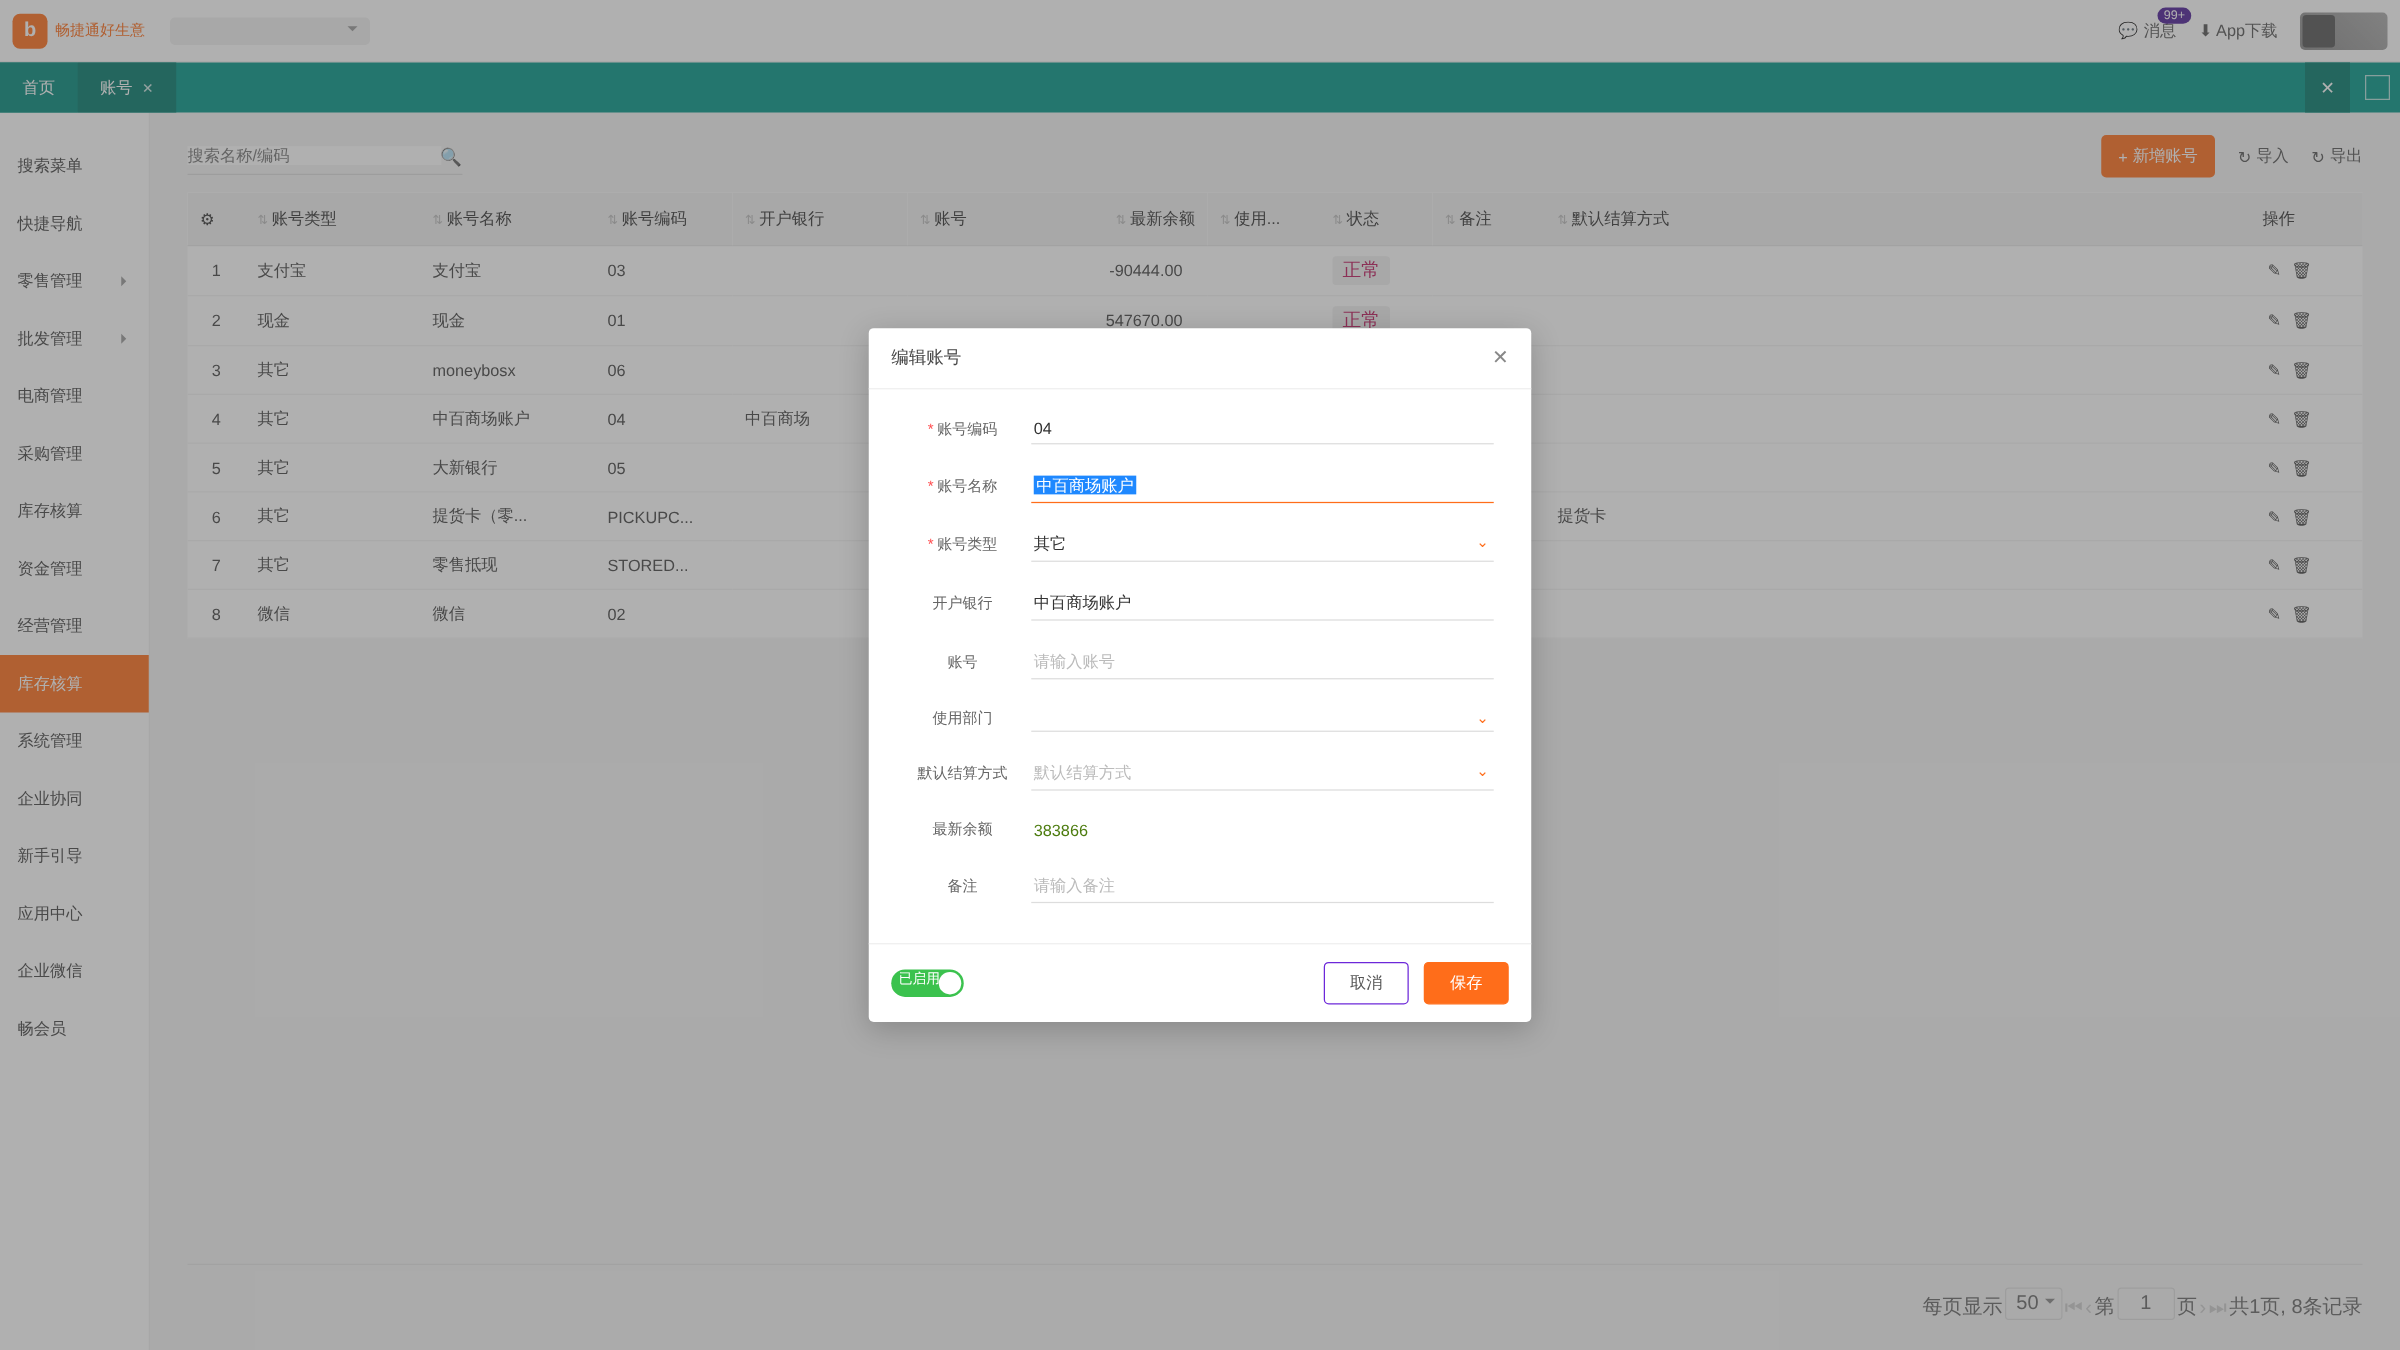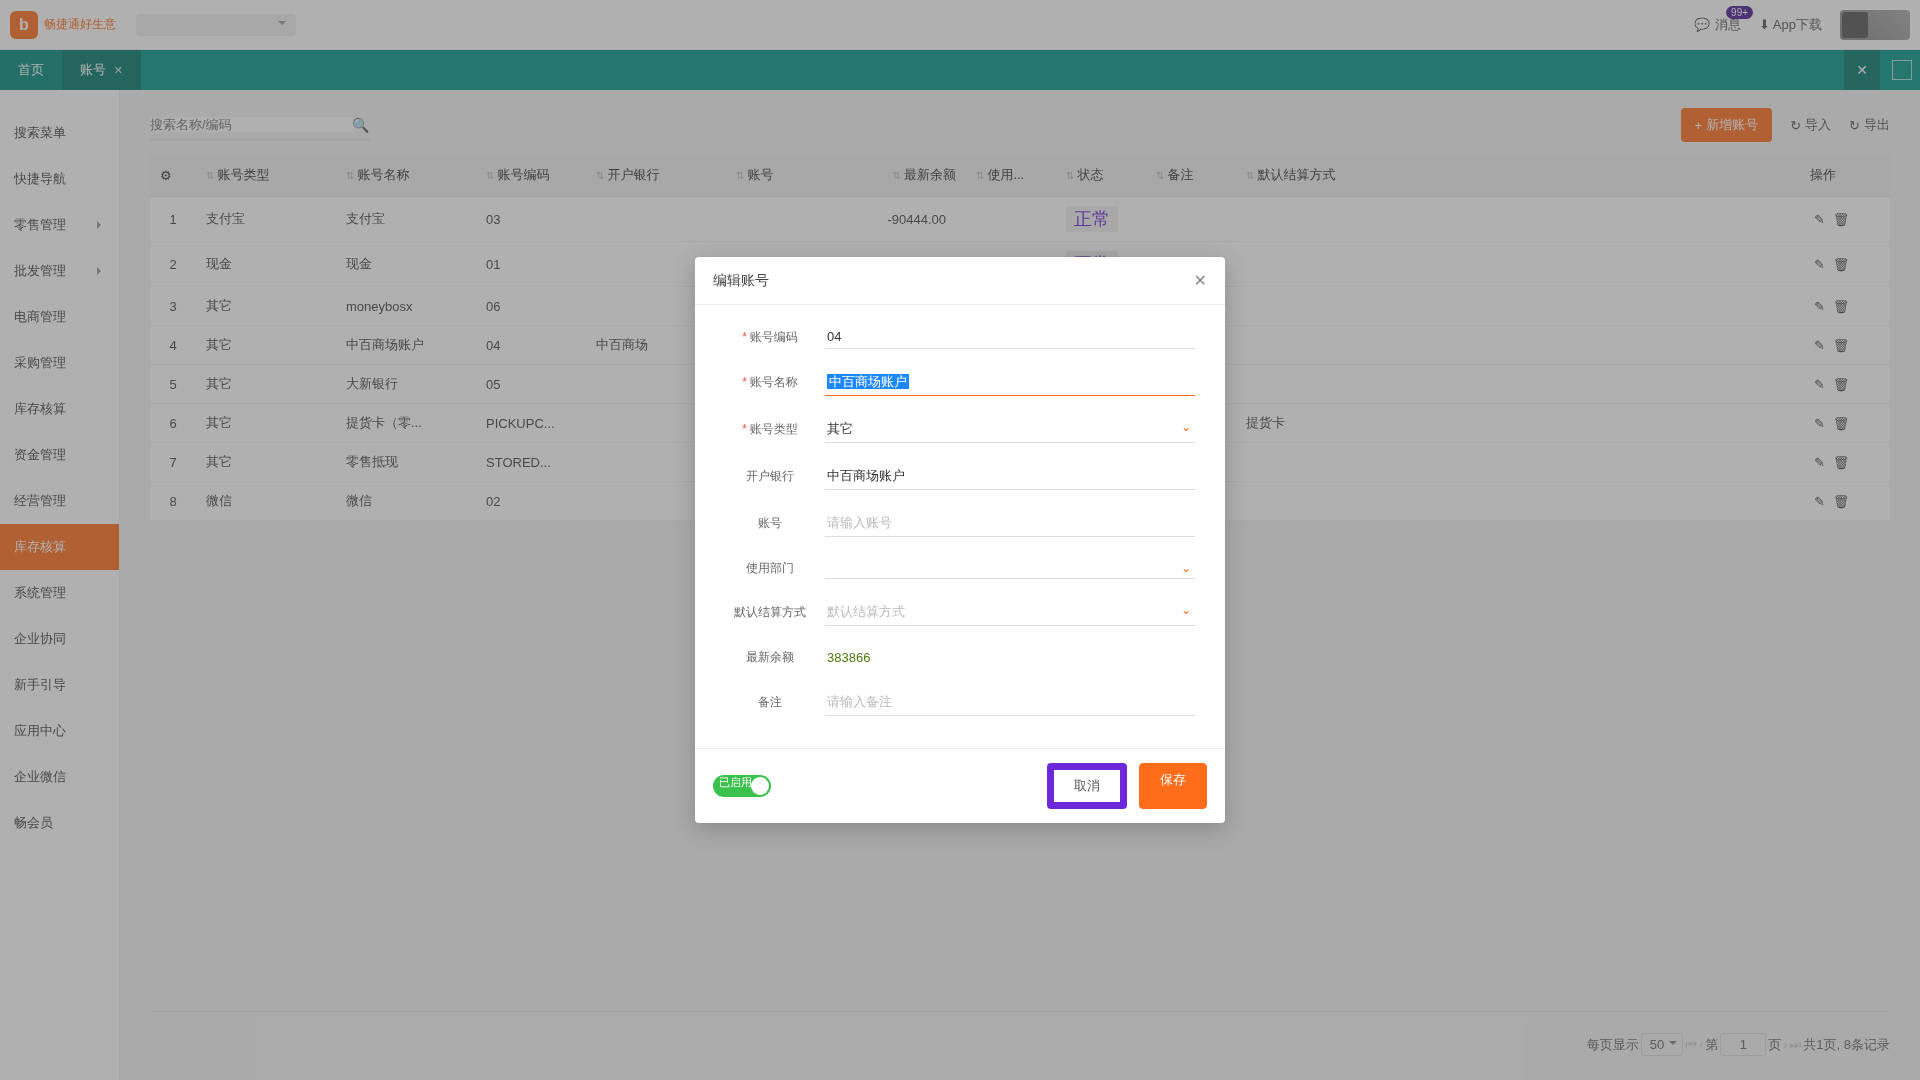--- a/index.html
+++ b/index.html
@@ -43,27 +43,27 @@
 .tool-right { margin-left:auto; display:flex; gap:18px; align-items:center; }
 .btn-primary { background:#ff6d1a; color:#fff; padding:8px 14px; border-radius:4px; font-size:13px; display:flex; align-items:center; gap:4px; }
 .tool-link { color:#555; font-size:13px; display:flex; align-items:center; gap:4px; }
 
 
 .tbl { width:100%; border-collapse:collapse; background:#fff; }
 .tbl th { background:#f0f0f0; text-align:left; padding:12px 10px; font-weight:normal; color:#333; border-bottom:1px solid #e5e5e5; font-size:13px; position:relative; }
 .tbl th .sort { color:#bbb; font-size:10px; margin-right:3px; }
 .tbl td { padding:10px 10px; border-bottom:1px solid #f3f3f3; font-size:13px; color:#444; }
 .tbl td.num { text-align:right; padding-right:20px; }
-.status-tag { background:#f0f0f0; padding:3px 8px; border-radius:3px; color:#6d28d9; font-size:18px; }
+.status-tag { background:#f0f0f0; padding:3px 8px; border-radius:3px; color:#be185d; font-size:15px; }
 .row-actions { color:#888; font-size:13px; }
 .row-actions span { margin:0 4px; cursor:pointer; }
 .gear { text-align:center; color:#888; }
 
 
-.pager { position:absolute; bottom:24px; right:30px; display:flex; align-items:center; gap:2px; color:#666; font-size:13px; }
+.pager { position:absolute; bottom:24px; right:30px; display:flex; align-items:flex-end; gap:2px; color:#666; font-size:16px; }
 .pg-sel { border:1px solid #ddd; padding:3px 18px 3px 8px; border-radius:3px; position:relative; }
 .pg-sel::after { content:""; position:absolute; right:5px; top:50%; transform:translateY(-50%); border:4px solid transparent; border-top-color:#888; }
 .pg-num { border:1px solid #ddd; padding:3px 0; width:46px; text-align:center; border-radius:3px; }
 .pg-nav { color:#ccc; }
 .table-footer-line { position:absolute; bottom:68px; left:30px; right:30px; height:1px; background:#e5e5e5; }
 
 
 .overlay { position:absolute; inset:0; background:rgba(80,80,80,.45); z-index:50; }
 .modal { position:absolute; left:50%; top:50%; transform:translate(-50%,-50%); width:530px; background:#fff; border-radius:4px; box-shadow:0 6px 24px rgba(0,0,0,.2); z-index:60; }
 .modal-hd { padding:14px 18px; border-bottom:1px solid #eee; display:flex; align-items:center; }
@@ -78,21 +78,21 @@
 .fctrl .chev { position:absolute; right:4px; top:4px; color:#ff6d1a; font-size:12px; }
 .selected-text { background:#1e88ff; color:#fff; padding:0 2px; }
 .fctrl.focus { border-bottom-color:#ff6d1a; }
 .fctrl.placeholder { color:#bbb; }
 .balance { color:#4d7c0f; }
 .modal-ft { border-top:1px solid #eee; padding:14px 18px; display:flex; align-items:center; }
 .toggle { width:58px; height:22px; background:#3bc24e; border-radius:11px; position:relative; color:#fff; font-size:11px; display:flex; align-items:flex-start; padding-left:6px; }
 .toggle-knob { position:absolute; right:2px; top:2px; width:18px; height:18px; background:#fff; border-radius:50%; }
 .ft-btns { margin-left:auto; display:flex; gap:12px; }
 .btn { padding:7px 20px; border-radius:4px; font-size:13px; cursor:pointer; }
-.btn-cancel { background:#fff; border:7px solid #6d28d9; color:#555; }
+.btn-cancel { background:#fff; border:1px solid #6d28d9; color:#555; }
 .btn-save { background:#ff6d1a; color:#fff; border:1px solid #ff6d1a; }
 
 .ico { display:inline-block; }
 </style>
 </head>
 <body>
 
 <div class="topbar">
   <div class="logo-area">
     <div class="logo-icon">b</div>

